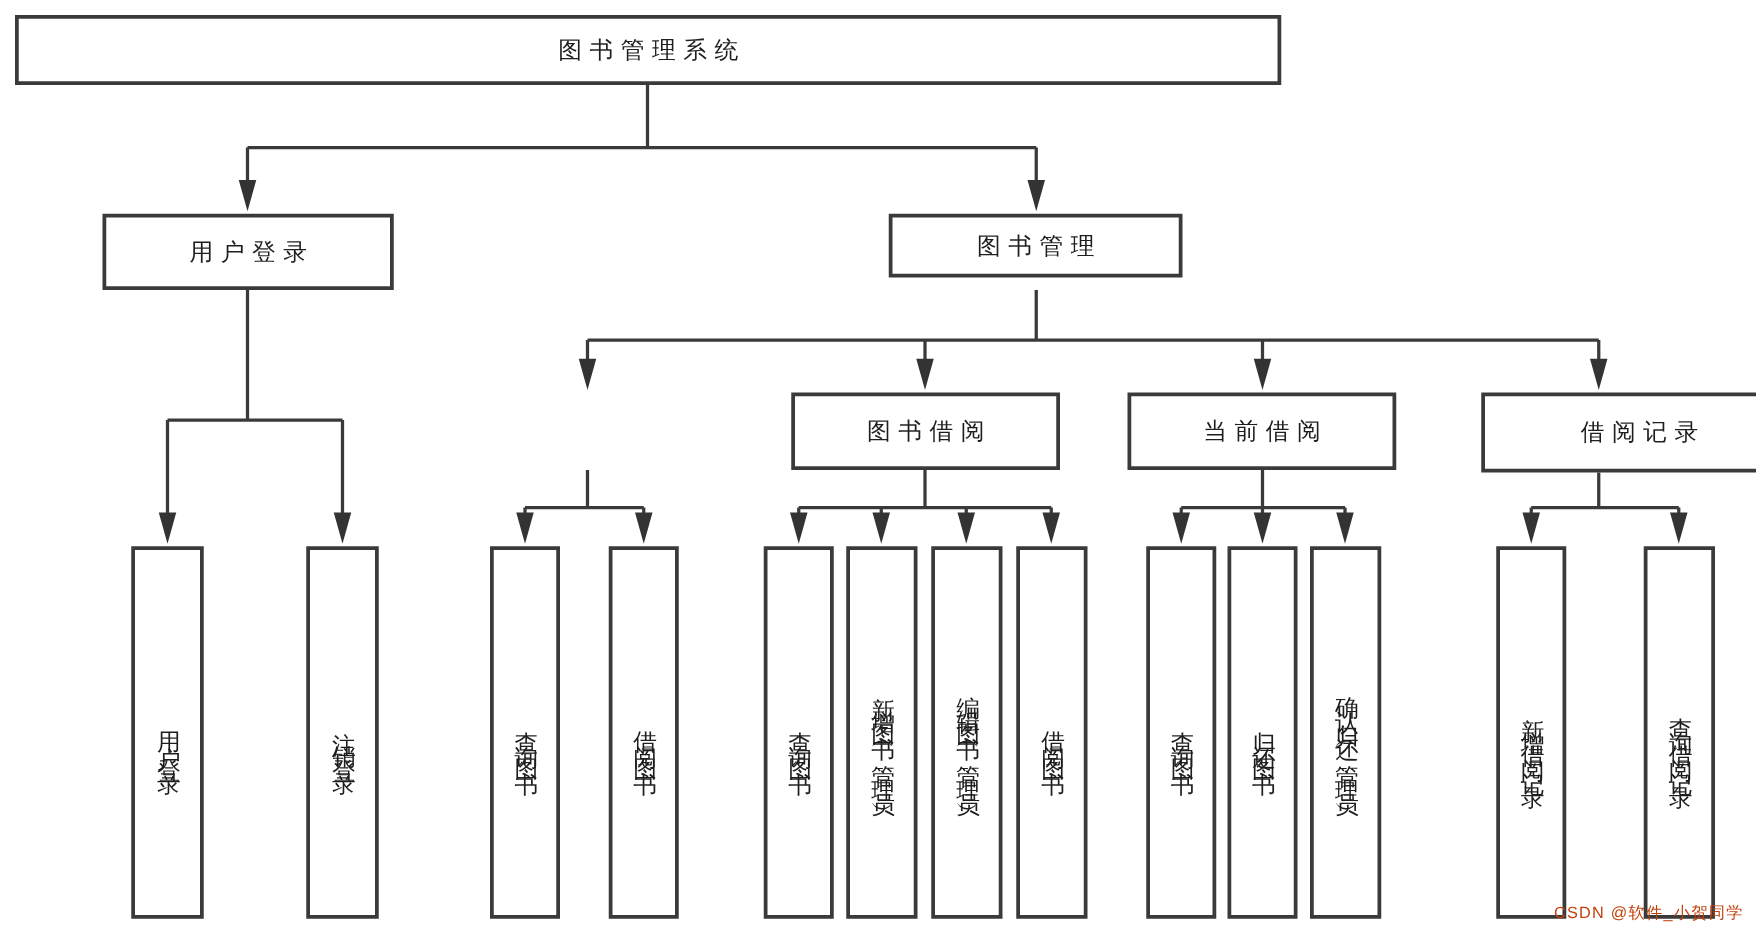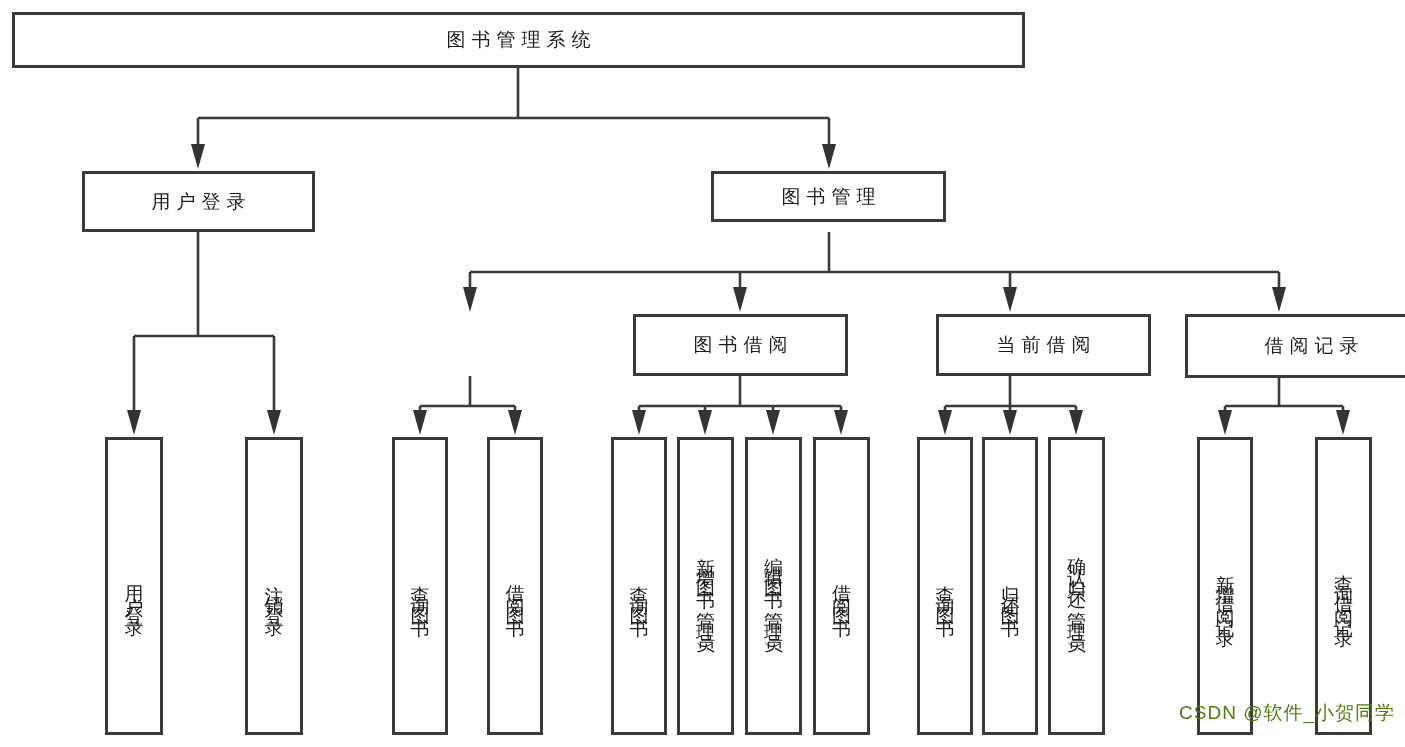--- a/index.html
+++ b/index.html
@@ -24,23 +24,23 @@
   .hbox { font-size:19px; letter-spacing:6px; padding-left:6px; }
   .vbox {
     writing-mode:vertical-rl;
     text-orientation:mixed;
     font-size:19px;
     letter-spacing:11px;
     padding-top:11px;
   }
   .watermark {
     position:absolute;
-    right:10px; bottom:21px;
-    font-size:19px;
-    color:#4d7c0f;
+    right:10px; bottom:8px;
+    font-size:13px;
+    color:#c2410c;
     letter-spacing:1px;
     white-space:nowrap;
   }
 </style>
 </head>
 <body>
 
 <div class="stage">
 
   <svg class="connectors" viewBox="0 0 1405 747" xmlns="http://www.w3.org/2000/svg">
@@ -82,21 +82,21 @@
       <polygon points="1336,410 1350,410 1343,435"></polygon>
     </g>
   </svg>
 
   <div class="box hbox" style="left:12px; top:12px; width:1013px; height:56px">图书管理系统</div>
 
   <div class="box hbox" style="left:82px; top:171px; width:233px; height:61px">用户登录</div>
   <div class="box hbox" style="left:711px; top:171px; width:235px; height:51px">图书管理</div>
 
   <div class="box hbox" style="left:633px; top:314px; width:215px; height:62px">图书借阅</div>
-  <div class="box hbox" style="left:936px; top:314px; width:215px; height:62px">当前借阅</div>
+  <div class="box hbox" style="left:902px; top:314px; width:215px; height:62px">当前借阅</div>
   <div class="box hbox" style="left:1185px; top:314px; width:253px; height:64px">借阅记录</div>
 
   <div class="box vbox" style="left:105px; top:437px; width:58px; height:298px">用户登录</div>
   <div class="box vbox" style="left:245px; top:437px; width:58px; height:298px">注销登录</div>
 
   <div class="box vbox" style="left:392px; top:437px; width:56px; height:298px">查询图书</div>
   <div class="box vbox" style="left:487px; top:437px; width:56px; height:298px">借阅图书</div>
 
   <div class="box vbox" style="left:611px; top:437px; width:56px; height:298px">查询图书</div>
   <div class="box vbox" style="left:677px; top:437px; width:57px; height:298px">新增图书（管理员）</div>

